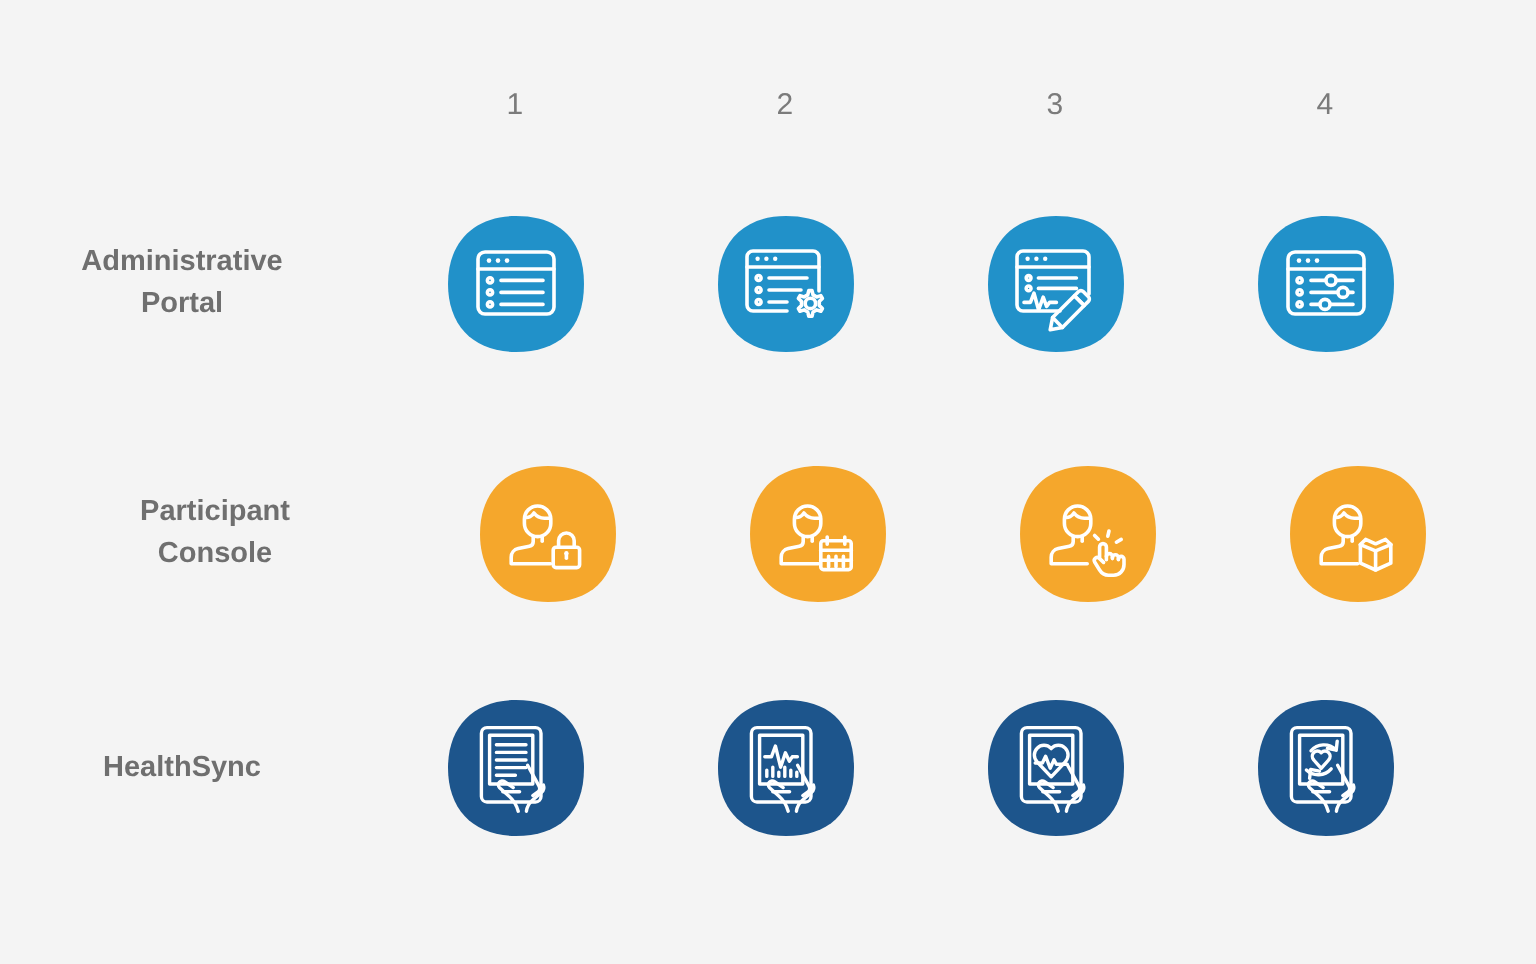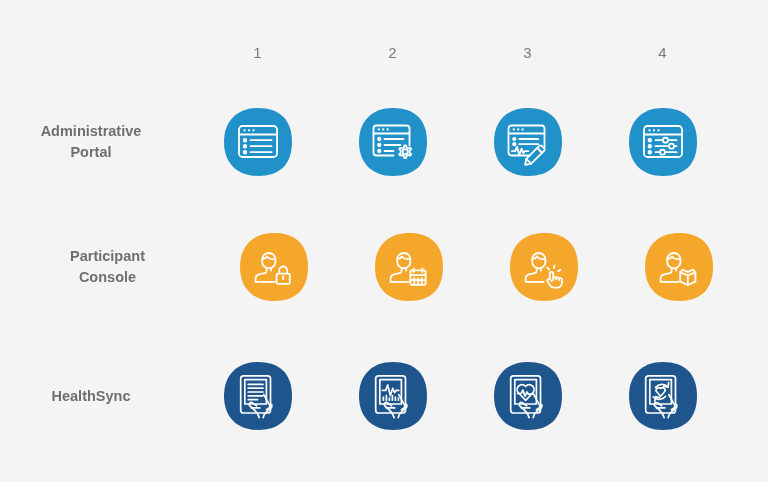--- a/index.html
+++ b/index.html
@@ -41,21 +41,21 @@
   .row {
     position: absolute;
     left: 0;
     width: 768px;
     height: 120px;
     display: flex;
     align-items: center;
   }
   .row-1 { top: 82px; }
   .row-2 { top: 207px; justify-content: center; }
-  .row-3 { top: 336px; }
+  .row-3 { top: 324px; }
 
   .row-label {
     width: 190px;
     text-align: center;
     font-size: 14.5px;
     line-height: 21px;
     color: #6f6f6f;
     font-weight: 700;
     padding-right: 8px;
     box-sizing: border-box;

